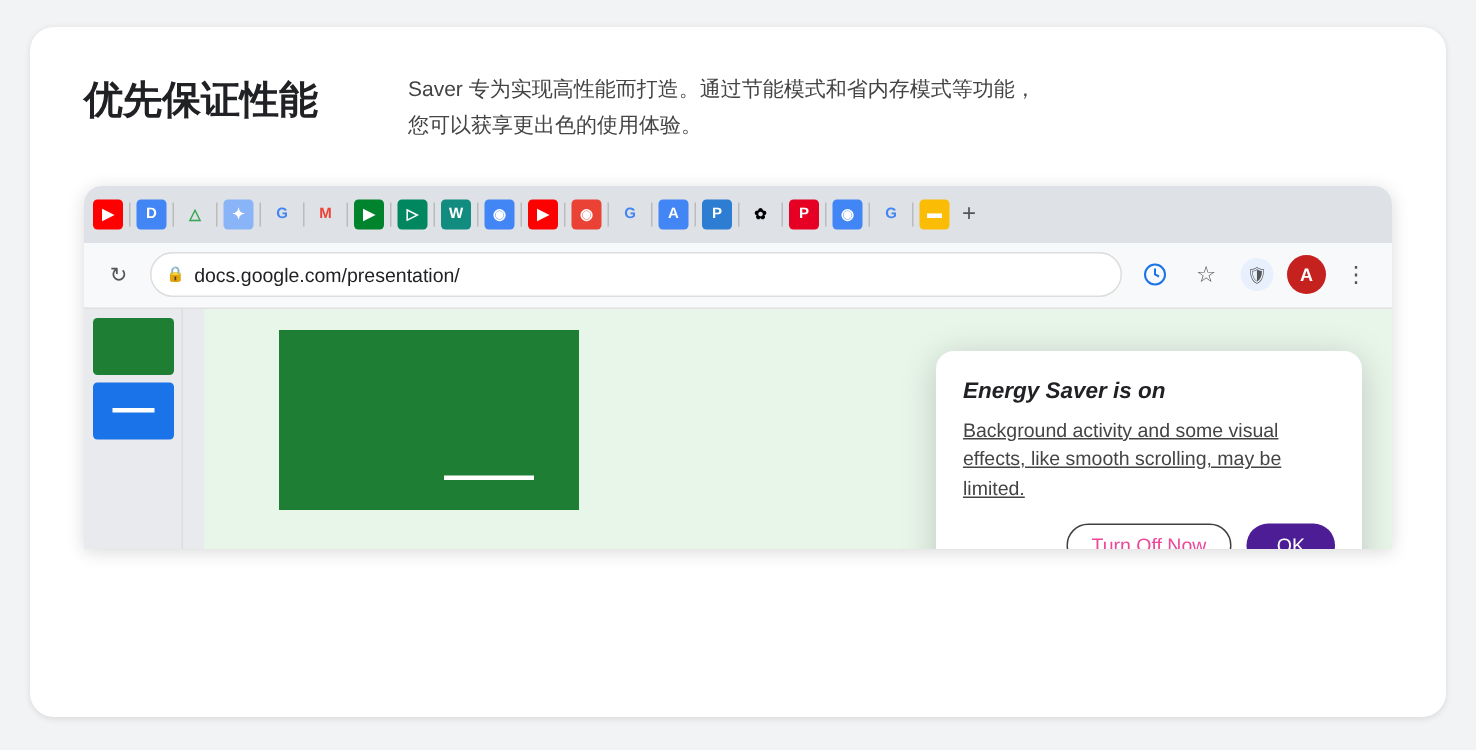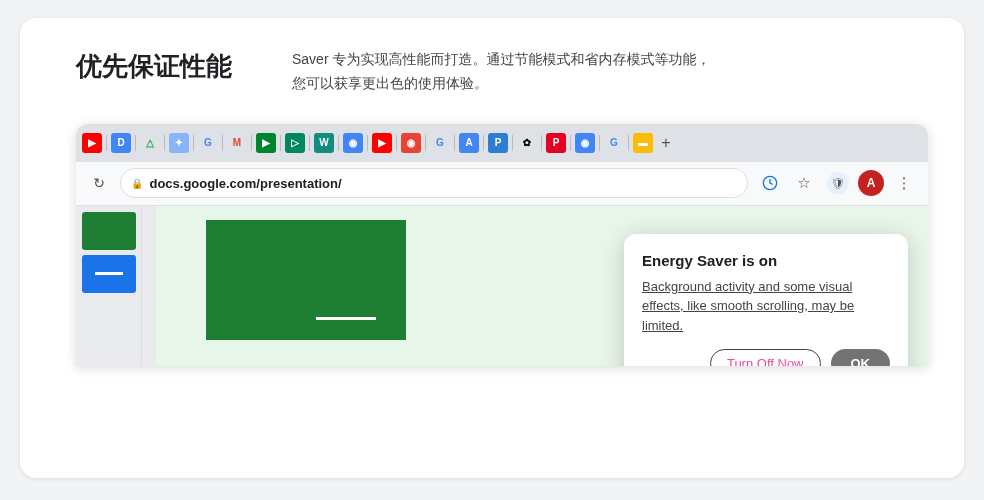--- a/index.html
+++ b/index.html
@@ -9,21 +9,21 @@
       background: #f1f3f4;
       font-family: -apple-system, 'Segoe UI', sans-serif;
       overflow: hidden;
     }
 
     
     .outer-card {
       background: #fff;
       border-radius: 16px;
       margin: 18px 20px;
-      padding: 30px 36px 0 56px;
+      padding: 30px 36px 0 36px;
       height: 460px;
       overflow: hidden;
       position: relative;
       box-shadow: 0 1px 4px rgba(0,0,0,0.1);
     }
 
     
     .top-section {
       display: flex;
       align-items: flex-start;
@@ -139,21 +139,20 @@
       border-radius: 20px;
       height: 30px;
       display: flex;
       align-items: center;
       padding: 0 10px;
       gap: 6px;
     }
     .url-text {
       font-size: 13px;
       color: #202124;
-      font-weight: bold;
     }
     .addr-actions {
       display: flex;
       align-items: center;
       gap: 6px;
     }
     .addr-icon-btn {
       width: 28px; height: 28px;
       border: none; background: transparent;
       cursor: pointer;
@@ -252,20 +251,21 @@
       border-radius: 12px;
       box-shadow: 0 4px 24px rgba(0,0,0,0.18);
       padding: 18px 18px 14px 18px;
       z-index: 10;
     }
     .popup-title {
       font-size: 15px;
       font-weight: 600;
       color: #202124;
       margin-bottom: 8px;
+      font-style: italic;
     }
     .popup-body {
       font-size: 13px;
       color: #444;
       line-height: 1.5;
       margin-bottom: 14px;
       text-decoration: underline;
     }
     .popup-actions {
       display: flex;
@@ -277,27 +277,27 @@
       background: #fff;
       border-radius: 20px;
       padding: 6px 16px;
       font-size: 13px;
       color: #ec4899;
       cursor: pointer;
       font-weight: 500;
     }
     .btn-ok {
       border: none;
-      background: #737373;
+      background: #4c1d95;
       border-radius: 20px;
       padding: 6px 20px;
       font-size: 13px;
       color: #fff;
       cursor: pointer;
-      font-weight: 700;
+      font-weight: 400;
     }
     .lock-icon { font-size: 10px; color: #5f6368; }
     .shield-icon {
       width: 22px; height: 22px;
       background: #e8f0fe;
       border-radius: 50%;
       display: flex; align-items: center; justify-content: center;
       font-size: 11px;
     }
   </style>

